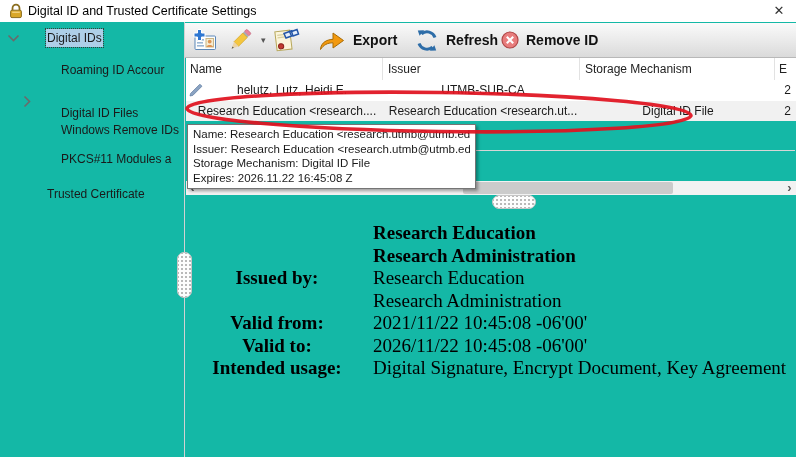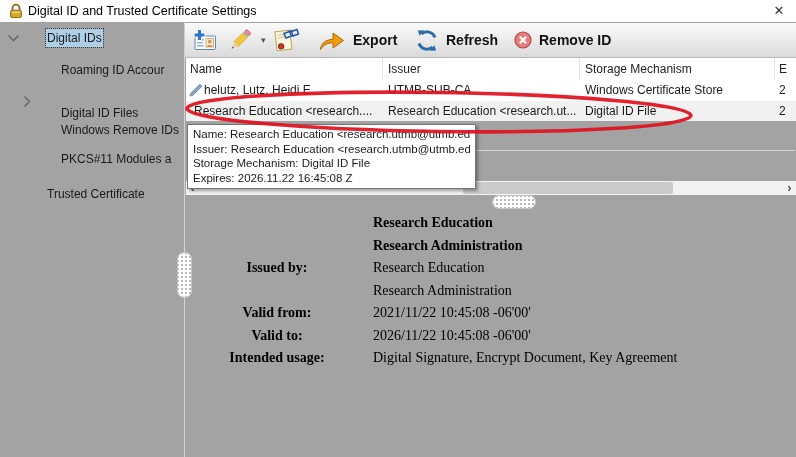--- a/index.html
+++ b/index.html
@@ -1,16 +1,16 @@
 <!DOCTYPE html>
 <html><head>
 <meta charset="utf-8">
 <style>
   html,body{margin:0;padding:0;background:#fff;}
-  .app{position:relative;width:796px;height:457px;background:#a3a3a3;overflow:hidden;
+  .app{position:relative;width:796px;height:457px;background:#14b8a6;overflow:hidden;
        font-family:"Liberation Sans","DejaVu Sans",sans-serif;color:#1a1a1a;}
   .abs{position:absolute;}
 
   
   .titlebar{left:0;top:0;width:796px;height:22px;background:#fff;}
   .title-text{left:28px;top:4px;font-size:12.5px;color:#000;white-space:nowrap;}
   .close-btn{left:764px;top:0;width:30px;height:22px;text-align:center;line-height:22px;
              font-size:13px;color:#333;cursor:default;}
 
   
@@ -29,39 +29,39 @@
            border-bottom:1px solid #b8b8b8;}
   .tb-btn{position:absolute;display:flex;align-items:center;gap:7px;height:30px;top:2px;cursor:default;}
   .tb-label{font-size:14px;font-weight:700;color:#111;white-space:nowrap;}
   .dd-arrow{font-size:9px;color:#555;}
 
   
   .thead{left:186px;top:58px;width:610px;height:22px;border-bottom:1px solid #d8d8d8;background:#fff;padding-left:20px;}
   .th{position:absolute;top:4px;font-size:12px;color:#222;white-space:nowrap;}
   .col-sep{position:absolute;top:0;width:1px;height:22px;background:#e2e2e2;}
   .trow{left:186px;width:610px;font-size:12px;white-space:nowrap;}
-  .cell{position:absolute;top:3px;white-space:nowrap;overflow:hidden;}
+  .cell{position:absolute;top:3px;white-space:nowrap;overflow:hidden;text-align:center;}
   .faint-line{left:465px;top:150px;width:330px;height:1px;background:#d6d6d6;}
 
   
   .hscroll{left:186px;top:181px;width:610px;height:14px;background:#f2f2f2;}
   .hs-arrow{position:absolute;top:0;width:13px;height:14px;text-align:center;line-height:13px;
             font-size:13px;color:#555;font-weight:700;cursor:default;}
   .hs-thumb{position:absolute;left:277px;top:1px;width:210px;height:12px;background:#cbcbcb;border-radius:2px;}
 
   
   .tooltip{left:187px;top:124px;width:277px;background:#fff;border:1px solid #757575;
            box-shadow:2px 2px 3px rgba(0,0,0,.35);padding:2px 5px 3px 5px;z-index:5;}
   .tooltip div{font-size:11.5px;line-height:14.5px;color:#1a1a1a;white-space:nowrap;overflow:hidden;}
 
   
   .annot{left:180px;top:85px;z-index:6;pointer-events:none;}
 
   
-  .details{left:186px;top:212px;width:609px;font-family:"Liberation Serif","DejaVu Serif",serif;font-size:14px;color:#000;}
+  .details{left:186px;top:222px;width:609px;font-family:"Liberation Serif","DejaVu Serif",serif;font-size:19px;color:#000;}
   .d-row{display:flex;line-height:22.5px;}
   .d-label{width:182px;text-align:center;font-weight:700;flex:none;}
   .d-value{padding-left:5px;white-space:nowrap;}
   .d-bold{font-weight:700;}
 
   svg{display:block;}
 </style>
 </head>
 <body>
 
@@ -157,21 +157,21 @@
       <span>
         <svg width="24" height="23" viewBox="0 0 24 23">
           <path d="M20 8.5A8.4 8.4 0 0 0 6.5 5" fill="none" stroke="#2d6da8" stroke-width="3"></path>
           <path d="M9.2 1.2L4.6 6.8 2.8 1.5z" fill="#2d6da8"></path>
           <path d="M4 14.5A8.4 8.4 0 0 0 17.5 18" fill="none" stroke="#2d6da8" stroke-width="3"></path>
           <path d="M14.8 21.8l4.6-5.6 1.8 5.3z" fill="#2d6da8"></path>
         </svg>
       </span>
       <span class="tb-label">Refresh</span>
     </div>
-    <div class="tb-btn" style="left:329px;">
+    <div class="tb-btn" style="left:316px;">
       <span>
         <svg width="18" height="18" viewBox="0 0 18 18">
           <circle cx="9" cy="9" r="8" fill="#e87d7d" stroke="#b04848" stroke-width="1.2"></circle>
           <path d="M5.8 5.8l6.4 6.4M12.2 5.8l-6.4 6.4" stroke="#fff" stroke-width="2.1"></path>
         </svg>
       </span>
       <span class="tb-label">Remove ID</span>
     </div>
   </div>
 
@@ -186,21 +186,20 @@
   </div>
 
   <div class="abs trow" style="top:80px;height:21px;background:#fff;">
     <span class="abs" style="left:3px;top:4px;">
       <svg width="14" height="13" viewBox="0 0 14 13">
         <path d="M1 12l2.8-.6L13 2.2 10.8.2 1.6 9.4z" fill="#8aa3c2" stroke="#5e7ba0" stroke-width="0.7"></path>
       </svg>
     </span>
     <span class="cell" style="left:18px;width:176px;">helutz, Lutz, Heidi E.</span>
     <span class="cell" style="left:202px;width:190px;">UTMB-SUB-CA</span>
-    <span class="cell" style="left:399px;width:186px;">Windows Certificate Store</span>
     <span class="cell" style="left:593px;width:17px;">2</span>
   </div>
   <div class="abs trow" style="top:101px;height:20px;background:#f1f1f1;">
     <span class="cell" style="left:8px;width:186px;">Research Education &lt;research....</span>
     <span class="cell" style="left:202px;width:190px;">Research Education &lt;research.ut...</span>
     <span class="cell" style="left:399px;width:186px;">Digital ID File</span>
     <span class="cell" style="left:593px;width:17px;">2</span>
   </div>
 
   <div class="abs faint-line"></div>

